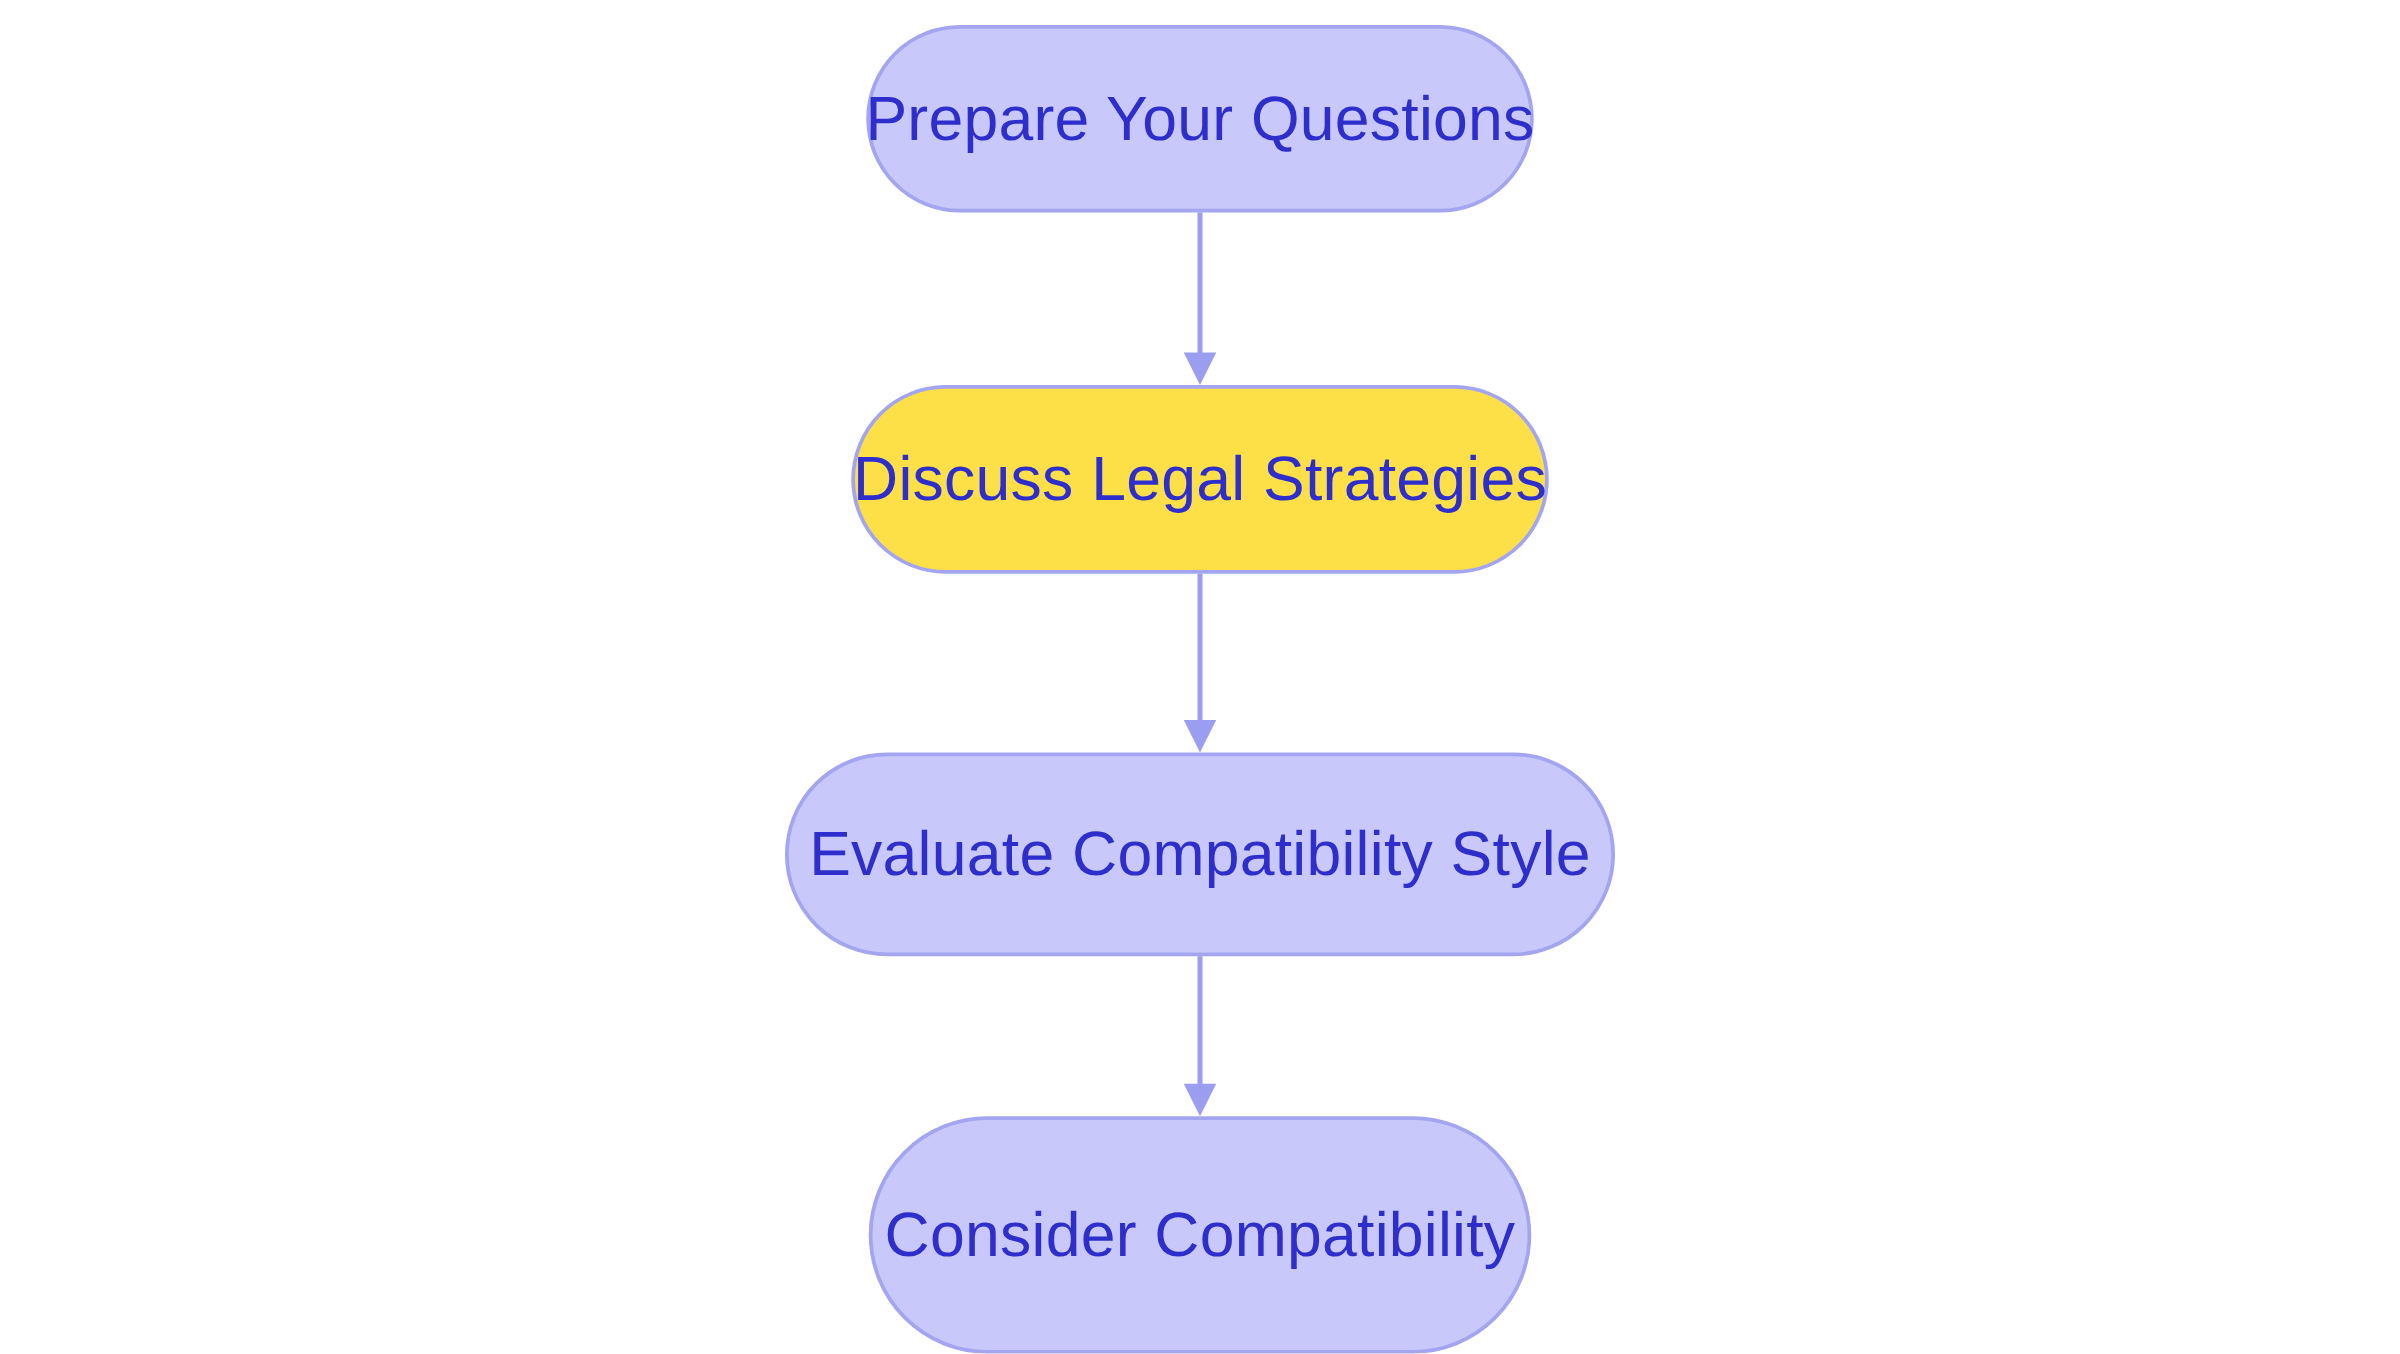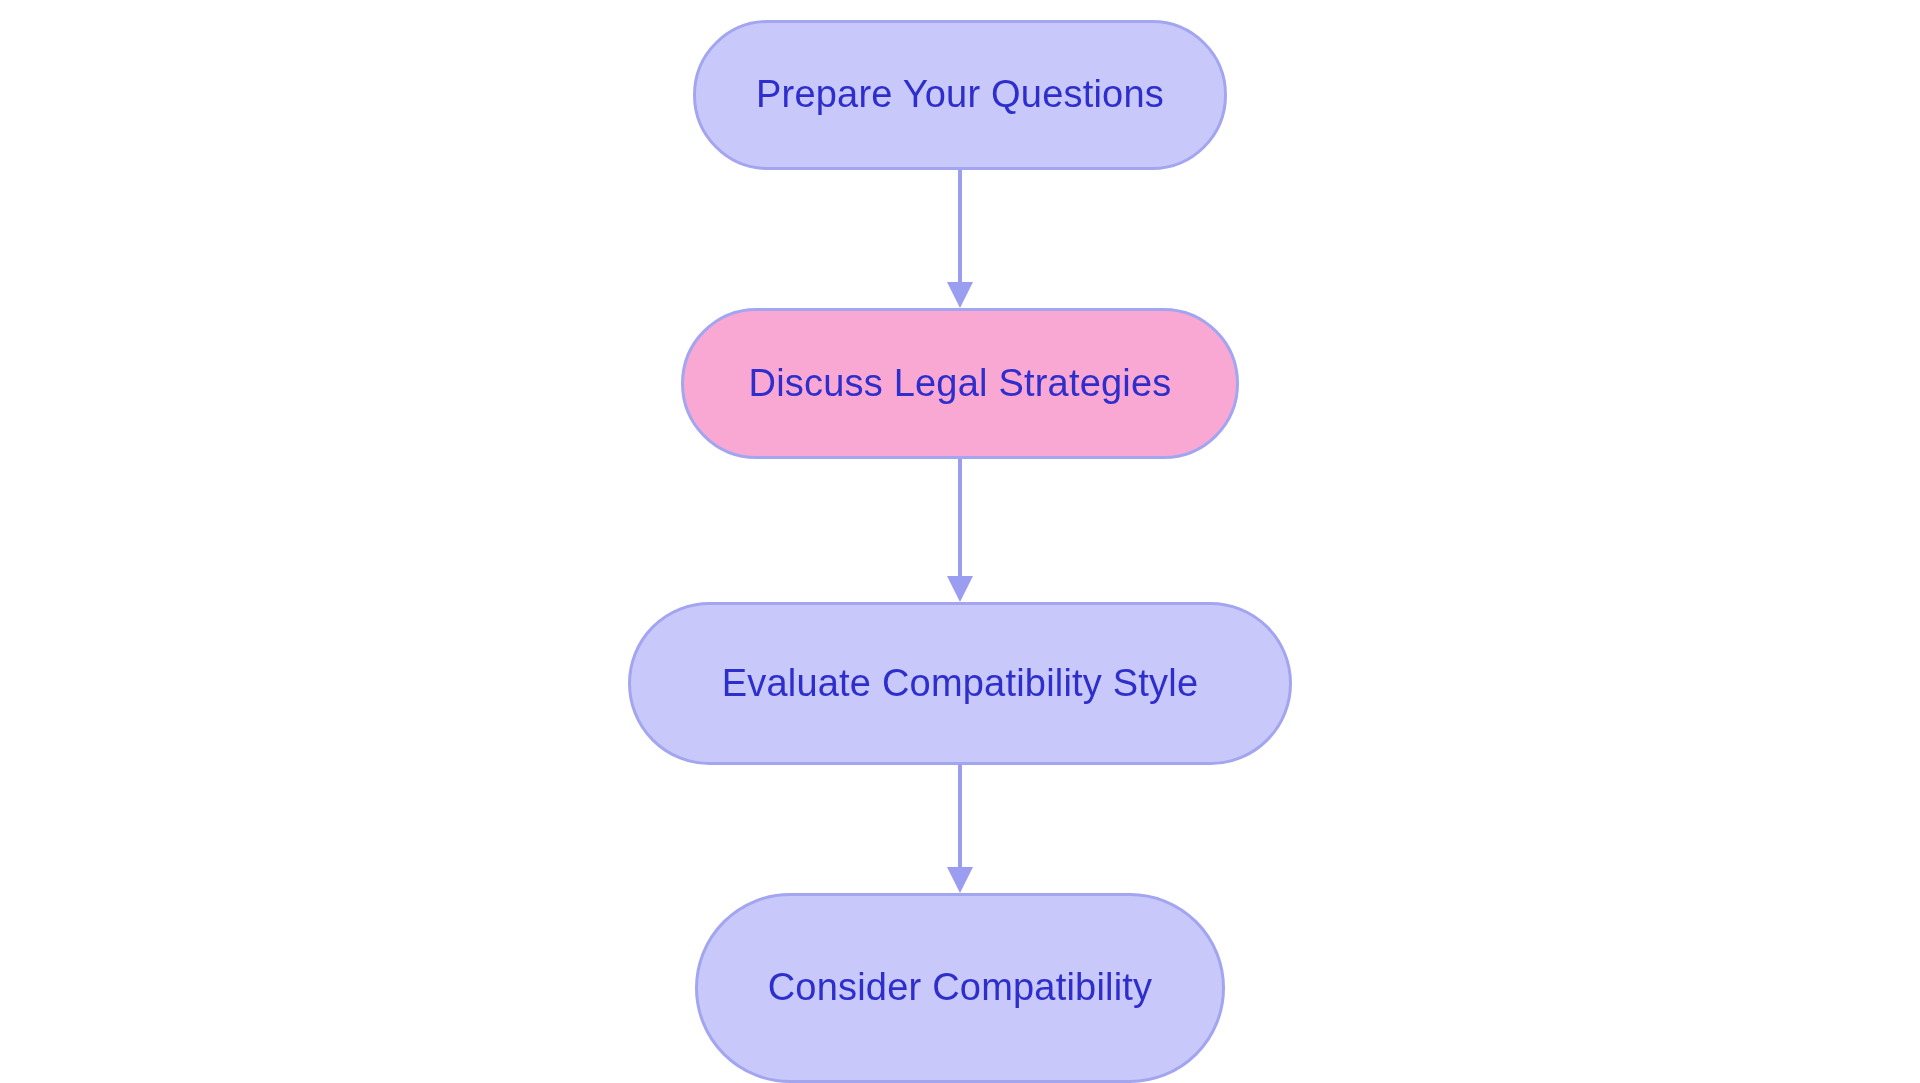--- a/index.html
+++ b/index.html
@@ -36,21 +36,21 @@
     justify-content: center;
     border-style: solid;
     border-width: 3px;
     border-radius: 999px;
     text-align: center;
     white-space: nowrap;
     user-select: none;
   }
   .node-label {
     font-family: "Liberation Sans", sans-serif;
-    font-size: 38px;
+    font-size: 50px;
     font-weight: 400;
     letter-spacing: 0.2px;
     line-height: 1.1;
   }
   .connector {
     position: relative;
     display: flex;
     flex-direction: column;
     align-items: center;
     justify-content: flex-start;
@@ -85,21 +85,21 @@
 
     <div class="node n0" style="background: rgb(200, 201, 250); border-color: rgb(163, 165, 240);">
       <span class="node-label" style="color: rgb(46, 46, 204);">Prepare Your Questions</span>
     </div>
 
     <div class="connector c0">
       <span class="connector-line" style="background: rgb(155, 157, 240);"></span>
       <span class="connector-head" style="border-top-color: rgb(155, 157, 240);"></span>
     </div>
 
-    <div class="node n1" style="background: #f9a8d4; border-color: rgb(163, 165, 240);">
+    <div class="node n1" style="background: #fde047; border-color: rgb(163, 165, 240);">
       <span class="node-label" style="color: rgb(46, 46, 204);">Discuss Legal Strategies</span>
     </div>
 
     <div class="connector c1">
       <span class="connector-line" style="background: rgb(155, 157, 240);"></span>
       <span class="connector-head" style="border-top-color: rgb(155, 157, 240);"></span>
     </div>
 
     <div class="node n2" style="background: rgb(200, 201, 250); border-color: rgb(163, 165, 240);">
       <span class="node-label" style="color: rgb(46, 46, 204);">Evaluate Compatibility Style</span>

